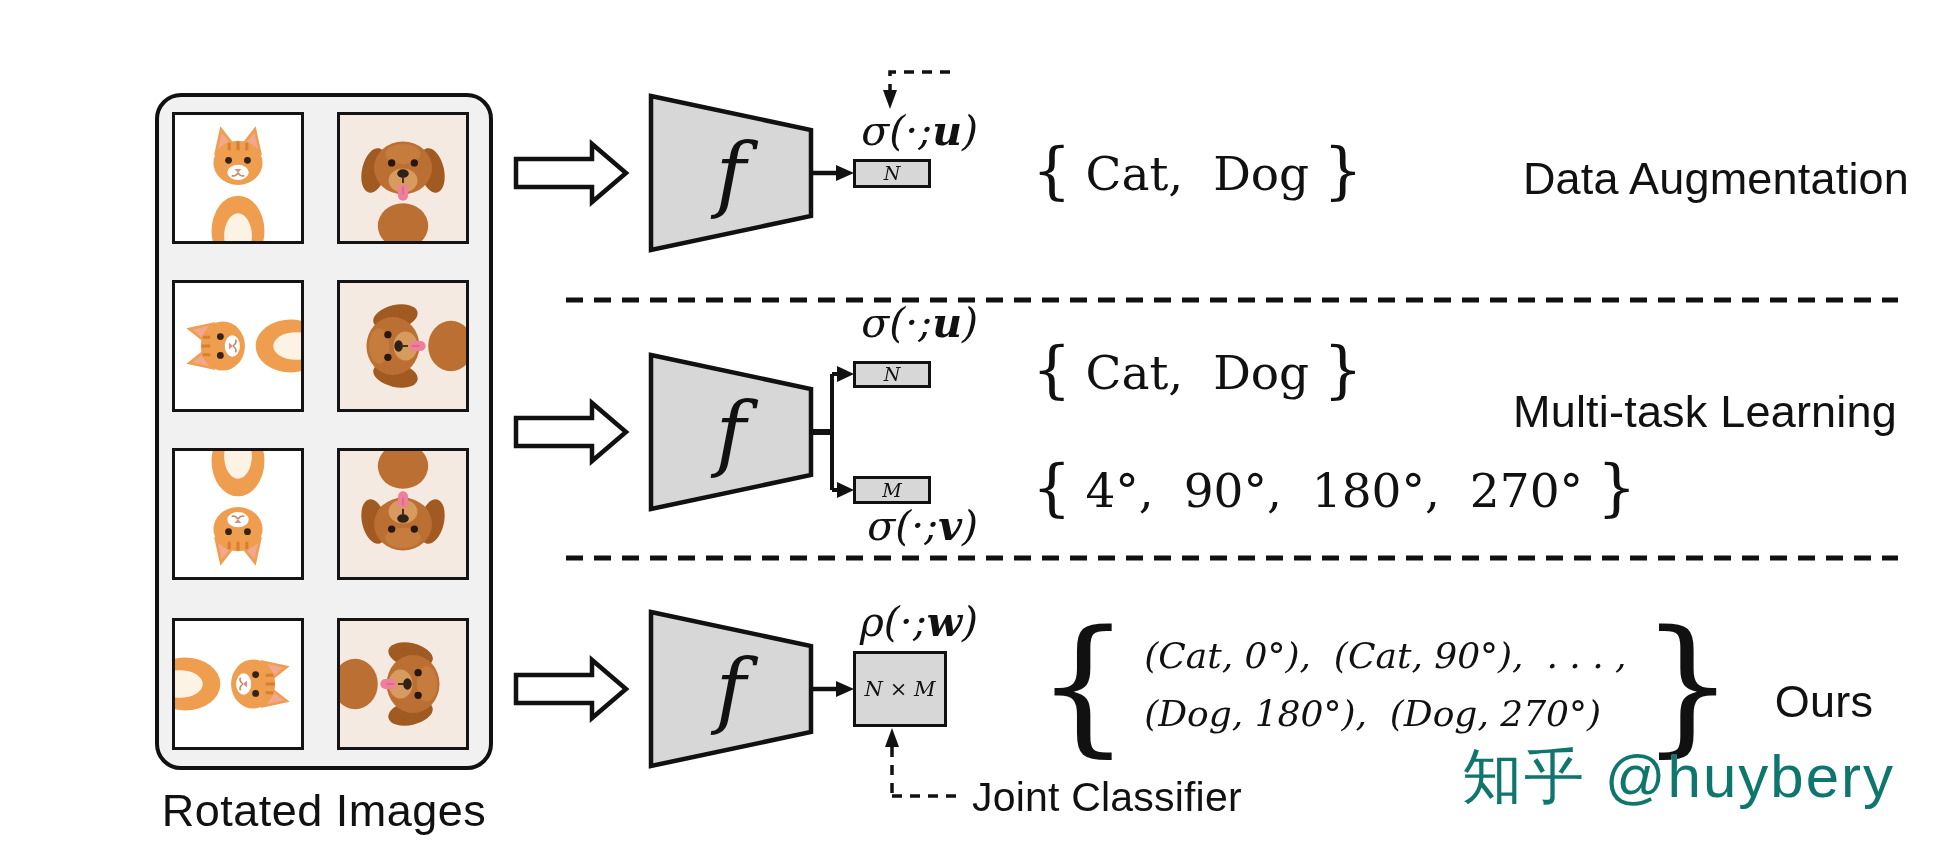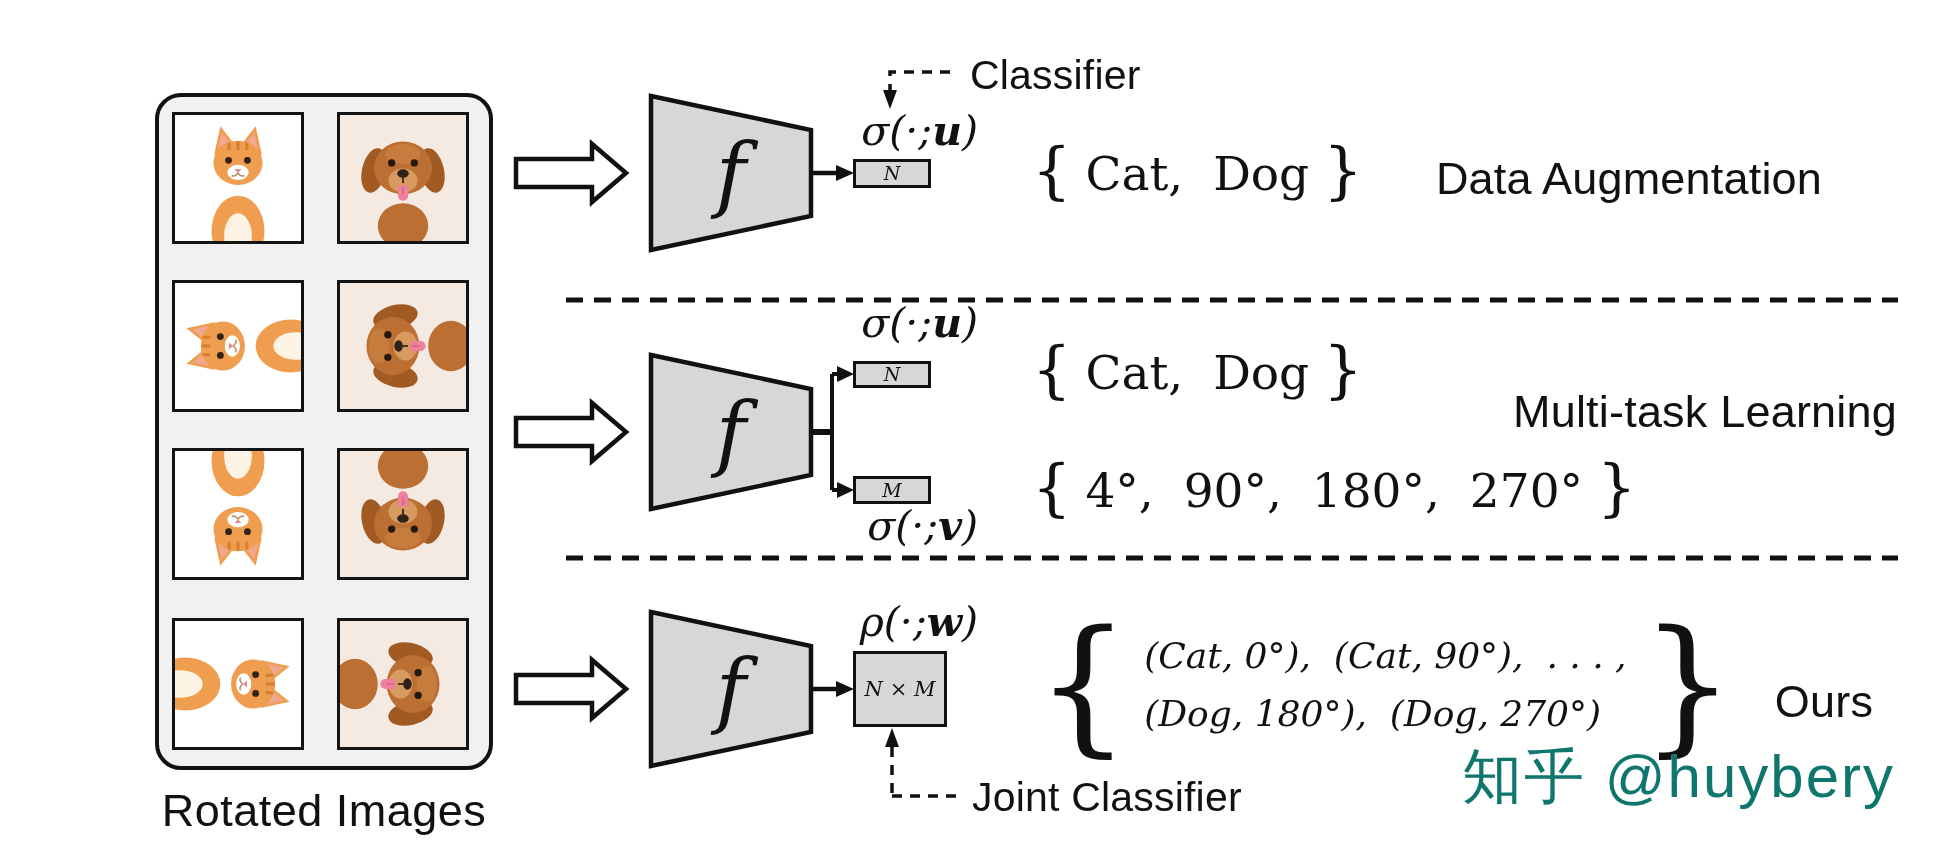--- a/index.html
+++ b/index.html
@@ -255,29 +255,28 @@
   <div class="abs caption">Rotated Images</div>
 
   <div class="abs enc" style="top:113px">f</div>
 
   <div class="abs fn-label" style="top:110px">
     <span>σ(·;</span><span class="param">u</span><span>)</span>
   </div>
 
   <div class="abs head-box" style="left:853px;top:159px;width:78px;height:29px">N</div>
 
-  <div class="abs callout" style="left:970px;top:52px">Classifier</div>
 
   <div class="abs set-line" style="left:1032px;top:136px;height:74px">
     <span class="brace">{</span>
     <span class="body math">Cat,  Dog</span>
     <span class="brace">}</span>
   </div>
 
-  <div class="abs side-label" style="left:1424px;top:153px;width:410px">Data Augmentation</div>
+  <div class="abs side-label" style="left:1511px;top:153px;width:410px">Data Augmentation</div>
 
   <div class="abs enc" style="top:372px">f</div>
 
   <div class="abs fn-label" style="top:302px">
     <span>σ(·;</span><span class="param">u</span><span>)</span>
   </div>
 
   <div class="abs head-box" style="left:853px;top:361px;width:78px;height:27px">N</div>
 
   <div class="abs head-box" style="left:853px;top:476px;width:78px;height:28px">M</div>

